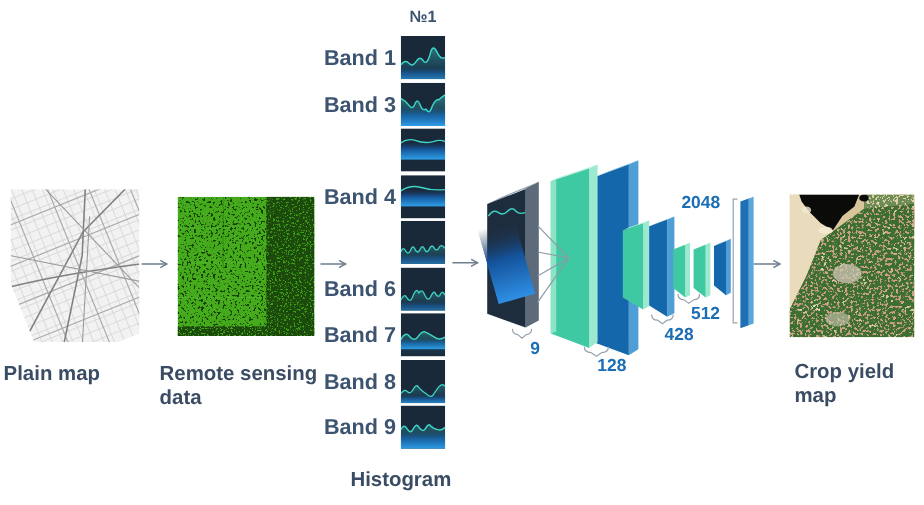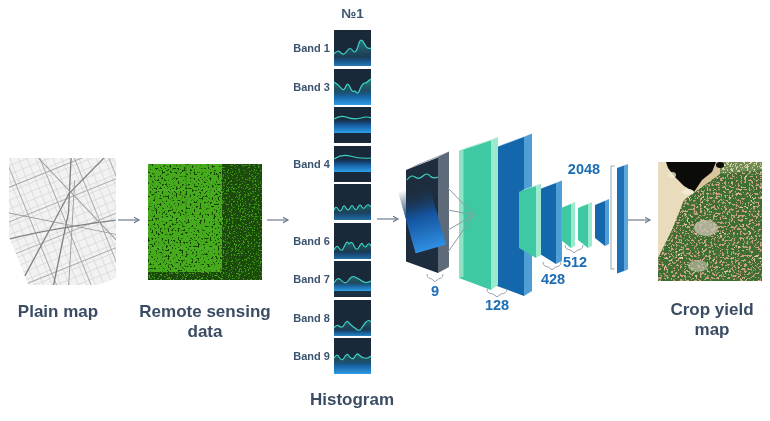--- a/index.html
+++ b/index.html
@@ -1,24 +1,24 @@
 <!DOCTYPE html>
 <html><head>
 <meta charset="utf-8">
 <style>
   html,body{margin:0;padding:0;background:#fff;}
   .stage{position:relative;width:770px;height:421px;background:#ffffff;overflow:hidden;
          font-family:"Liberation Sans",sans-serif;}
   .abs{position:absolute;}
   .node-label{position:absolute;color:#3a4c63;font-weight:700;font-size:17px;
-              line-height:1.2;text-align:center;}
+              line-height:1.2;text-align:left;}
   .band-label{position:absolute;left:248px;width:82px;text-align:right;
-              color:#3c5470;font-weight:700;font-size:11px;line-height:16px;}
+              color:#3c5470;font-weight:700;font-size:18px;line-height:16px;}
   .num-label{position:absolute;color:#1b6db4;font-weight:700;font-size:14.5px;
-             line-height:17px;text-align:center;}
+             line-height:17px;text-align:right;}
   .sample-label{position:absolute;left:322px;top:6px;width:61px;text-align:center;
              color:#3c5470;font-weight:700;font-size:13.5px;}
   .tile{position:absolute;left:334px;width:37px;height:36px;}
   svg{display:block;}
   .overlay{position:absolute;left:0;top:0;pointer-events:none;}
 </style>
 </head>
 <body>
 
 <div class="stage">

